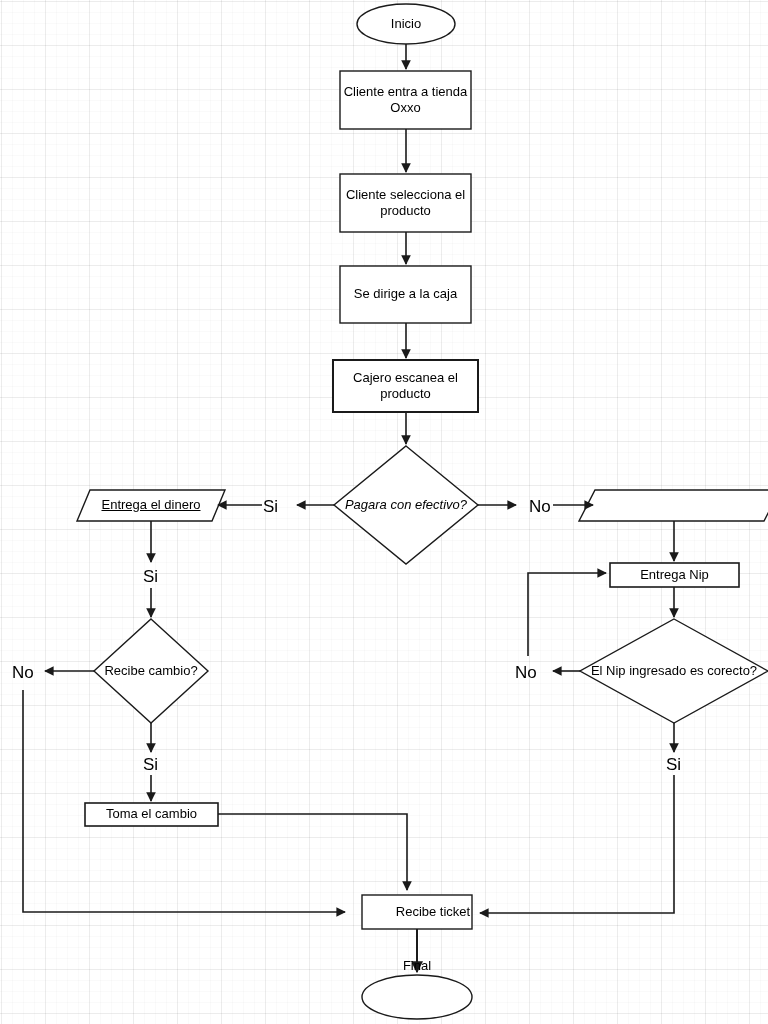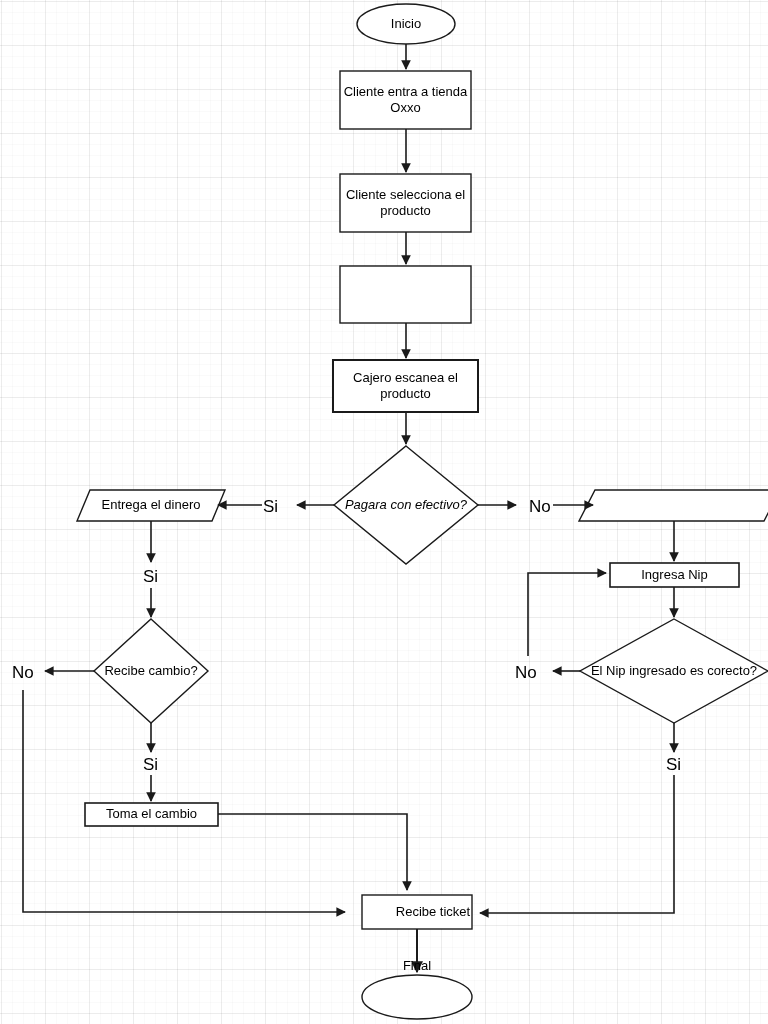--- a/index.html
+++ b/index.html
@@ -142,30 +142,31 @@
   </svg>
 
   <div class="node-label" style="left:340px; top:71px; width:131px; height:58px;">Cliente entra a tienda
 Oxxo</div>
 
   <div class="node-label" style="left:357px; top:4px; width:98px; height:40px;">Inicio</div>
 
   <div class="node-label" style="left:340px; top:174px; width:131px; height:58px;">Cliente selecciona el
 producto</div>
 
+  <div class="node-label" style="left:340px; top:266px; width:131px; height:57px;">Se dirige a la caja</div>
 
   <div class="node-label" style="left:333px; top:360px; width:145px; height:52px;">Cajero escanea el
 producto</div>
 
   <div class="node-label" style="left:326px; top:493px; width:160px; height:24px;font-style:italic;">Pagara con efectivo?</div>
 
-  <div class="node-label" style="left:84px; top:494px; width:134px; height:22px;">Entrega el dinero</div>
+  <div class="node-label" style="left:84px; top:494px; width:134px; height:22px;text-decoration:underline;">Entrega el dinero</div>
 
 
-  <div class="node-label" style="left:610px; top:563px; width:129px; height:24px;">Ingresa Nip</div>
+  <div class="node-label" style="left:610px; top:563px; width:129px; height:24px;">Entrega Nip</div>
 
   <div class="node-label" style="left:86px; top:660px; width:130px; height:22px;">Recibe cambio?</div>
 
   <div class="node-label" style="left:583px; top:660px; width:182px; height:22px;">El Nip ingresado es corecto?</div>
 
   <div class="node-label" style="left:85px; top:803px; width:133px; height:23px;">Toma el cambio</div>
 
   <div class="node-label" style="left:362px; top:895px; width:110px; height:34px;margin-left:16px;">Recibe ticket</div>
 
   <div class="node-label" style="left:362px; top:944px; width:110px; height:44px;">Final</div>

